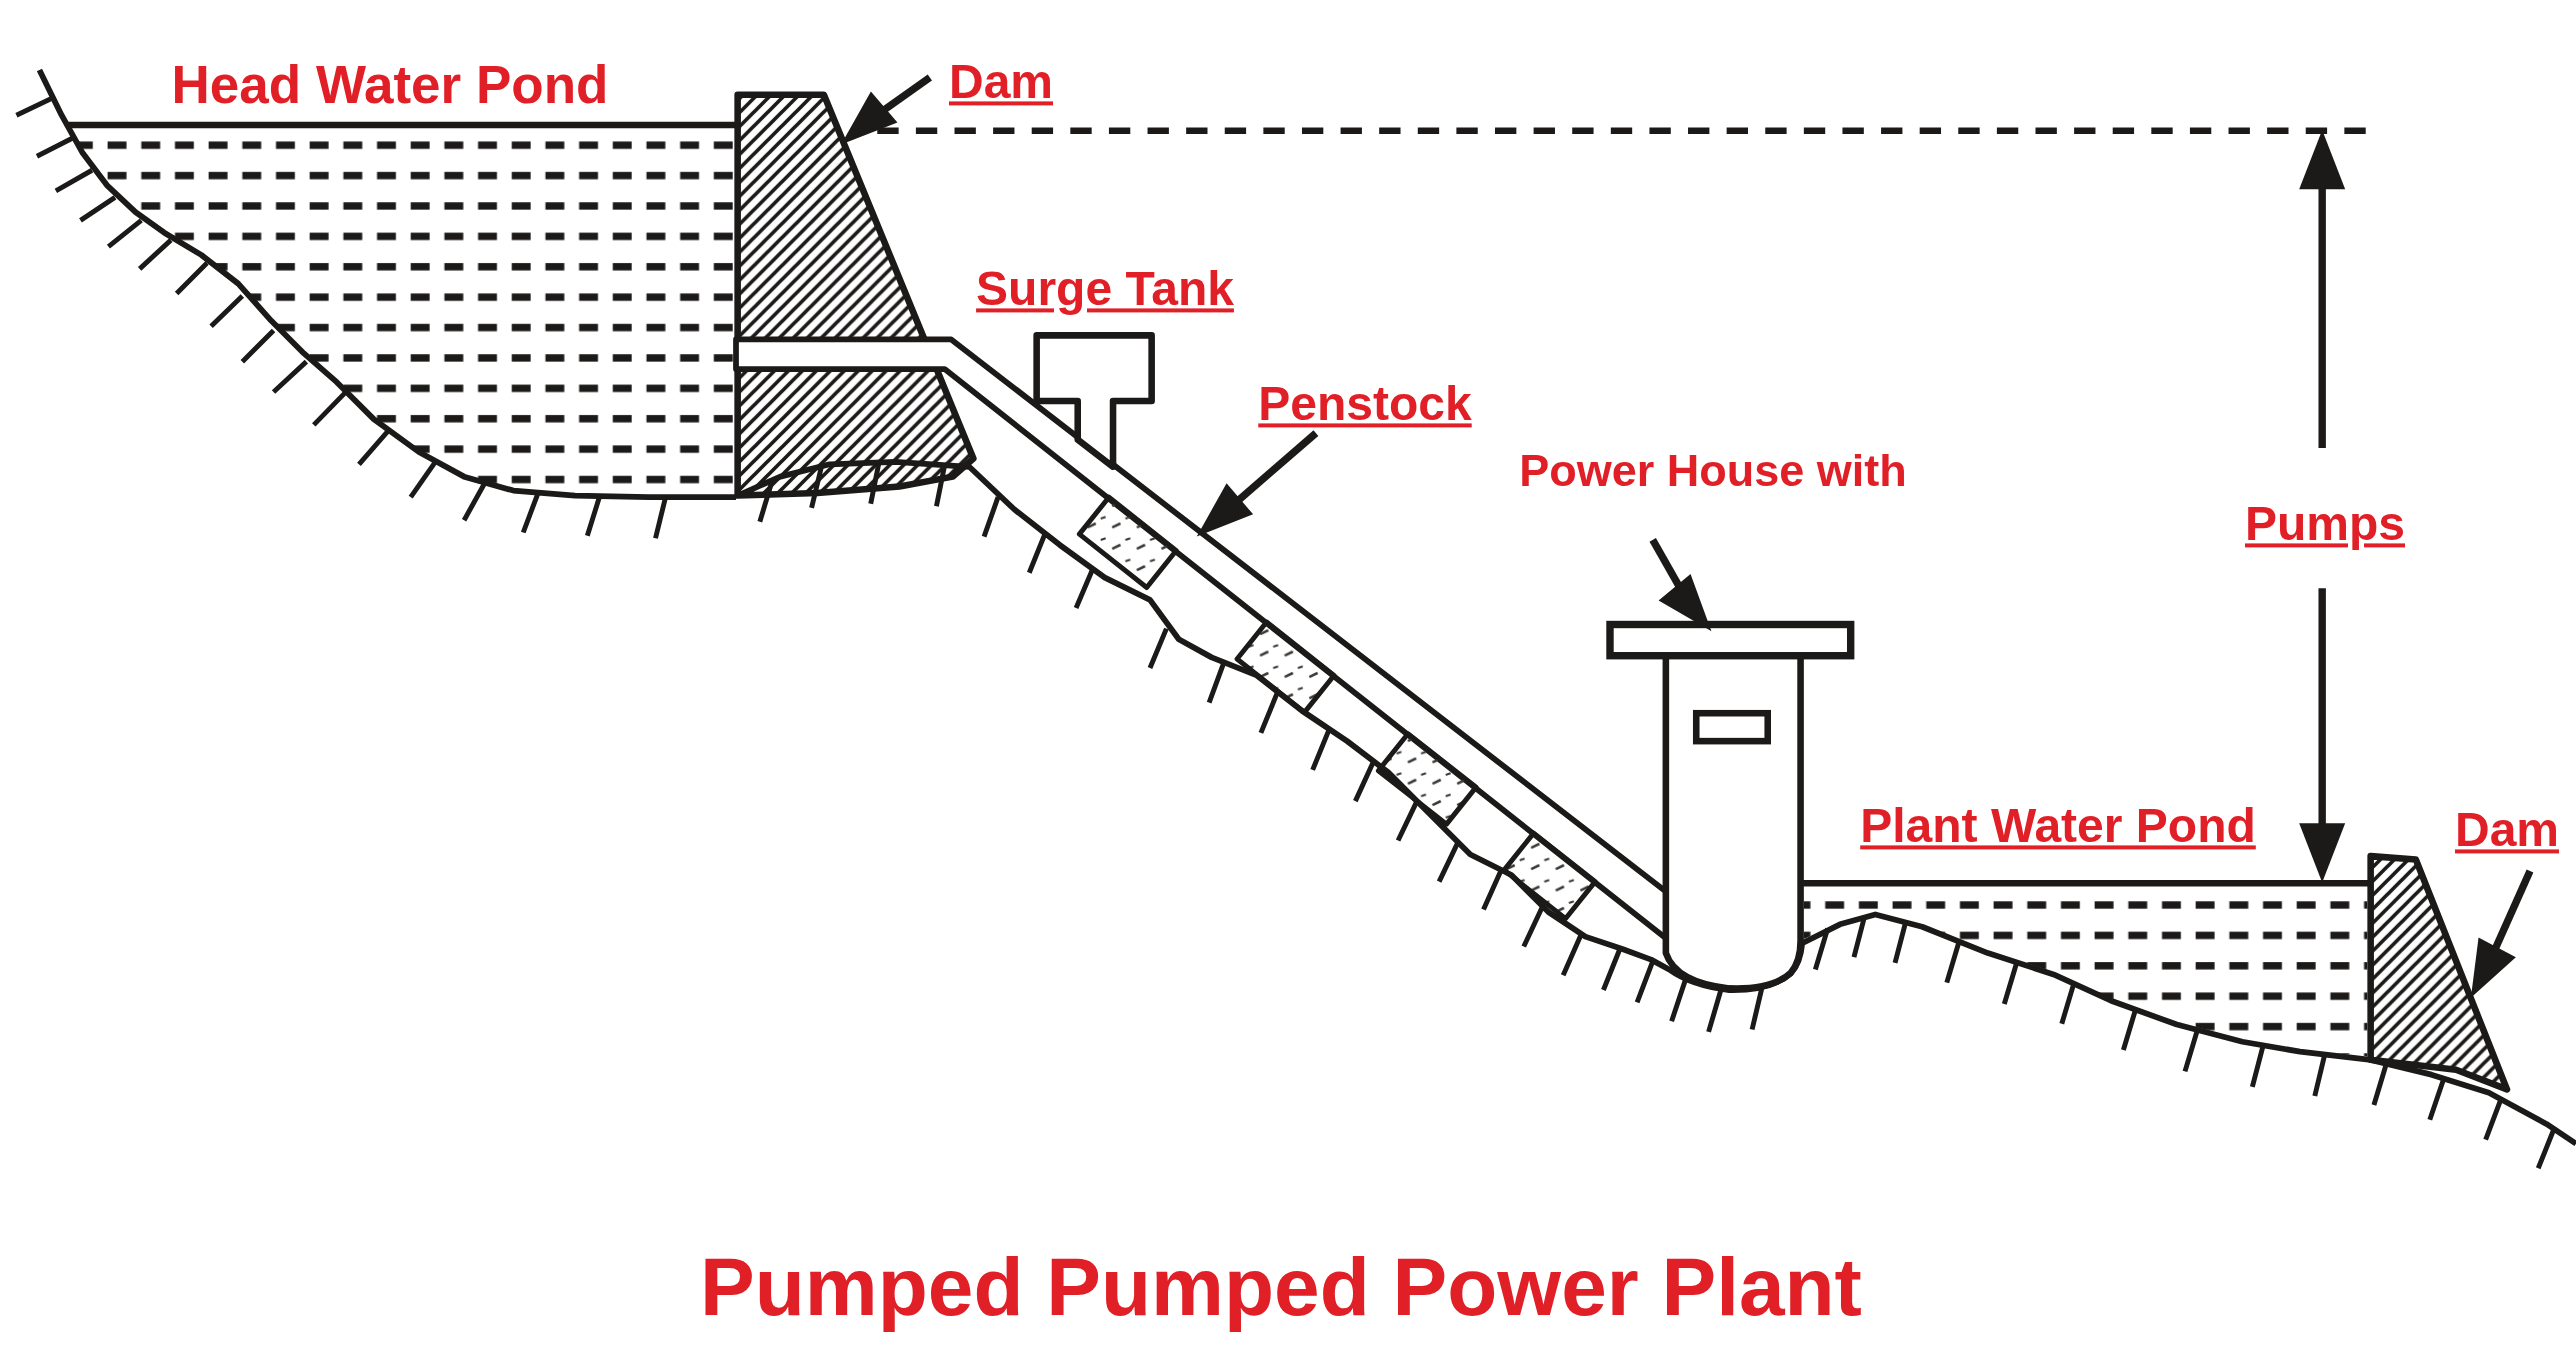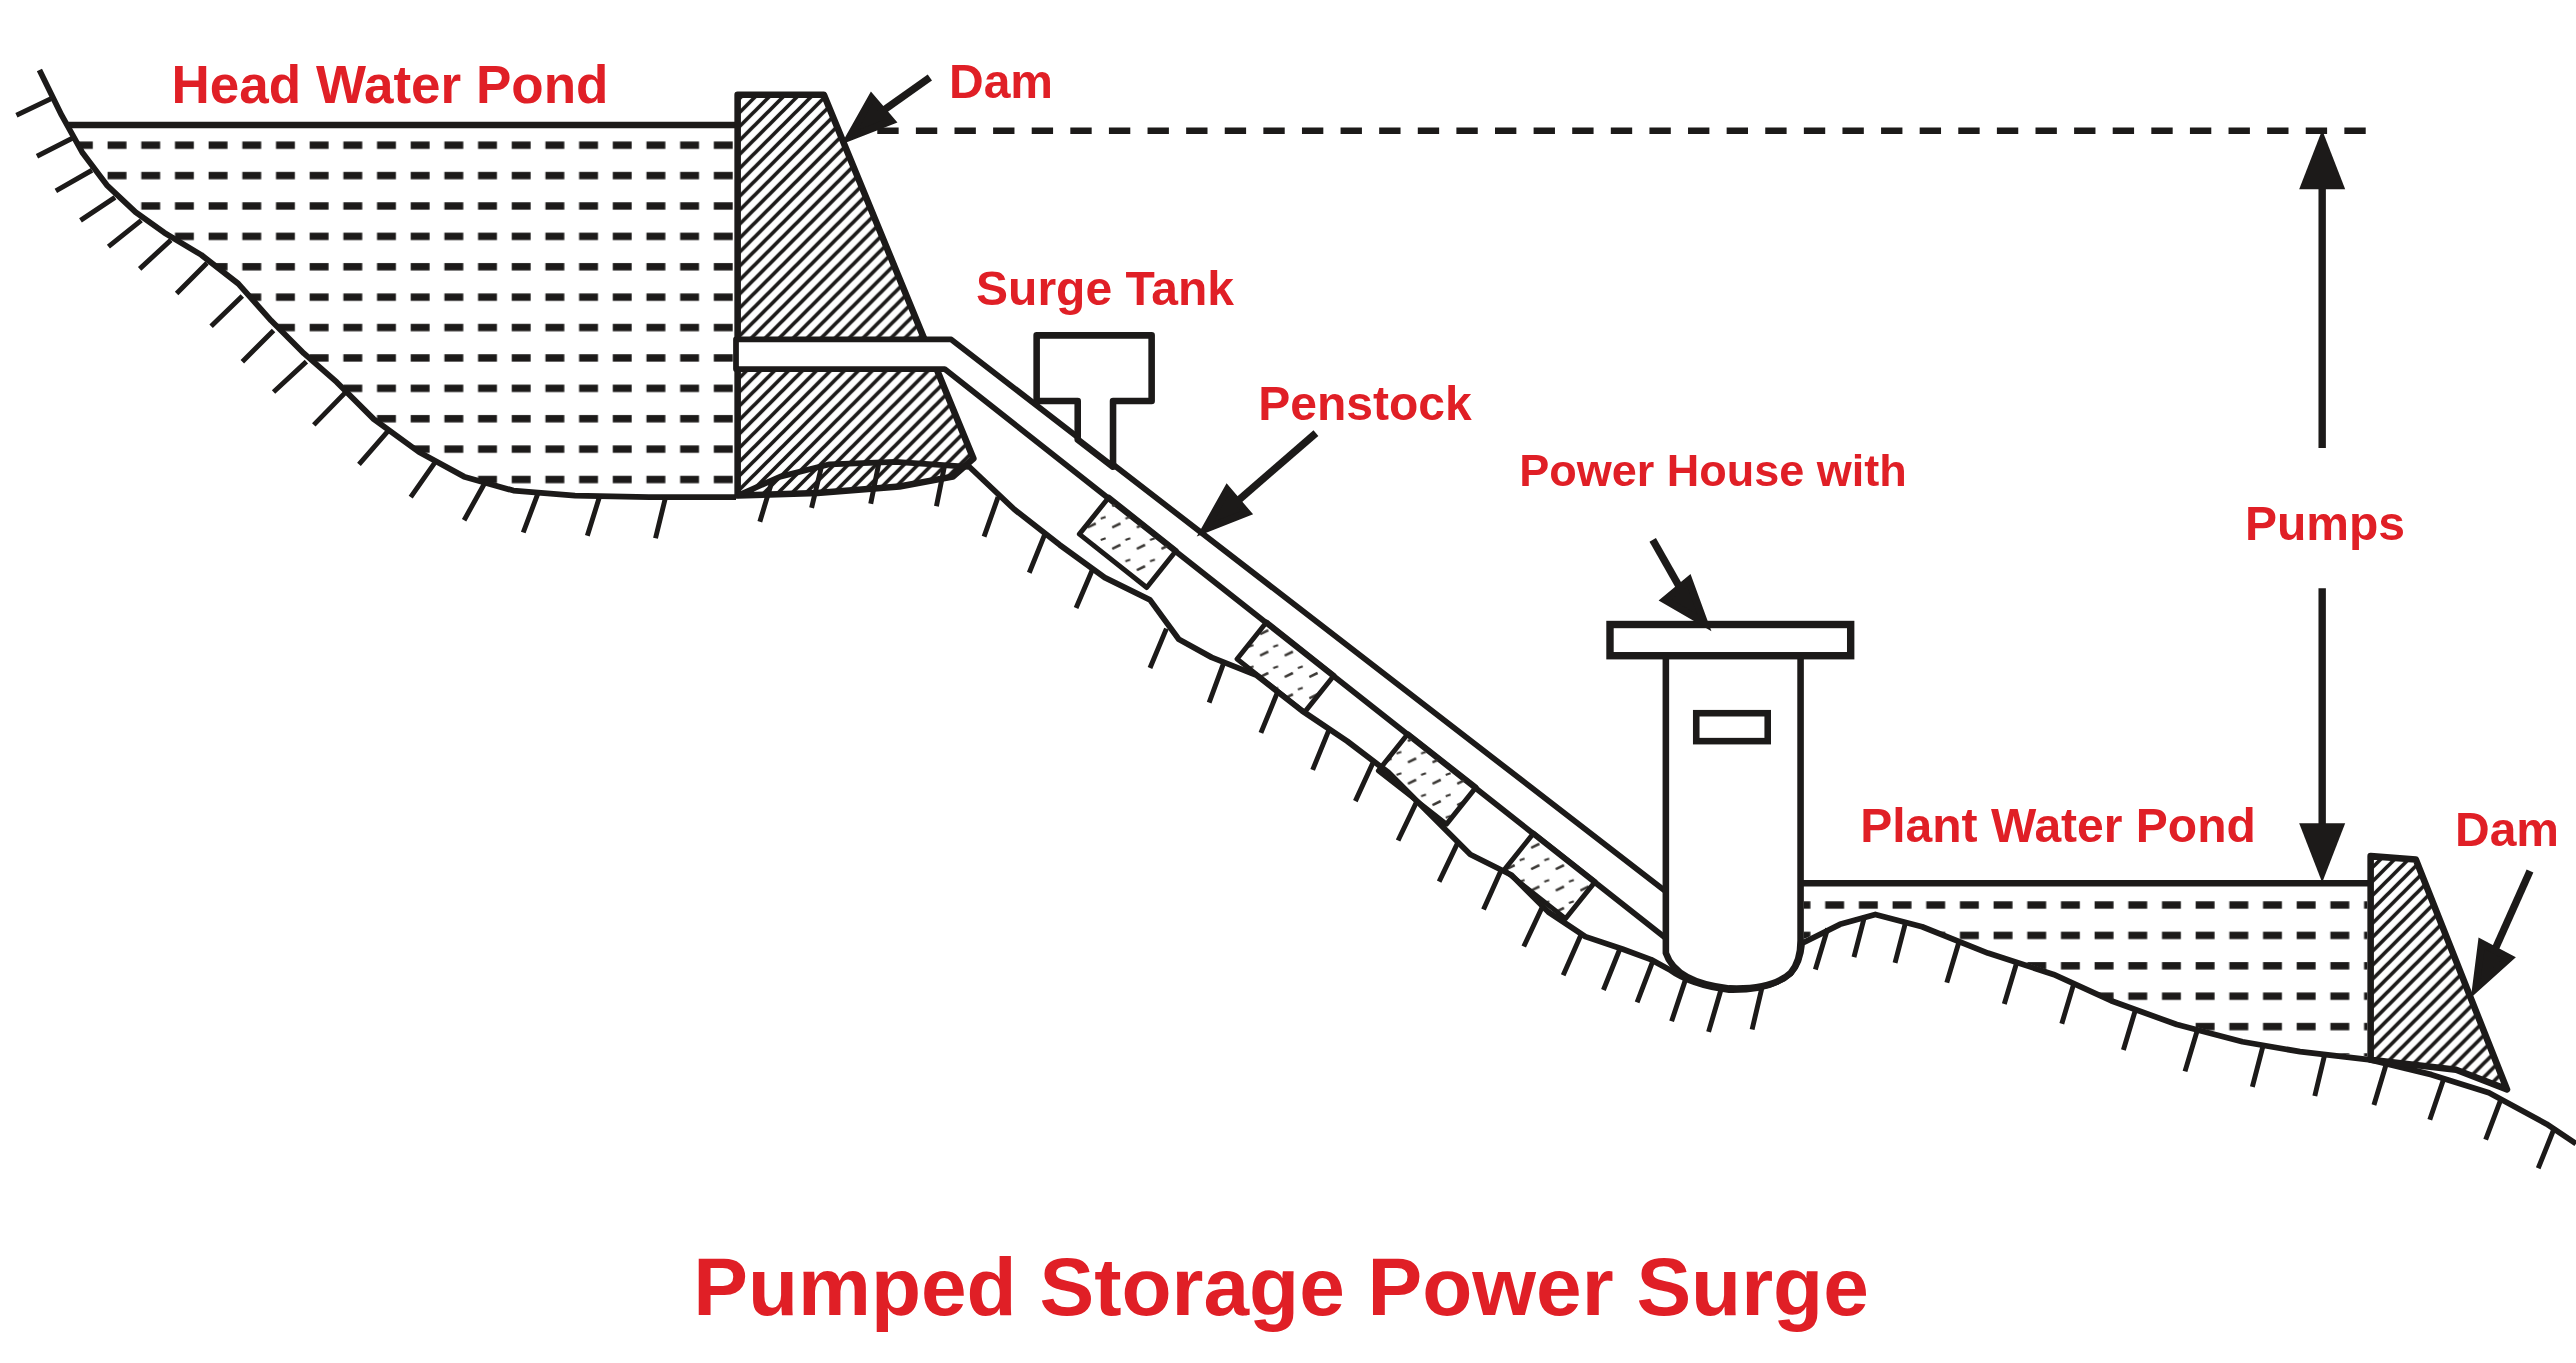--- a/index.html
+++ b/index.html
@@ -14,21 +14,21 @@
   #art{position:absolute;left:0;top:0;}
   .lbl{
     position:absolute;
     transform:translate(-50%,-50%);
     color:#e01f26;
     font-weight:bold;
     white-space:nowrap;
     text-align:center;
     line-height:1.15;
   }
-  .lbl.small{font-size:48px;}
+  .lbl.small{font-size:48px;text-decoration:underline;}
   .lbl.big{font-size:53px;}
   .lbl.two-line{white-space:normal;width:460px;line-height:1.4;font-size:45px;}
   #title-label{
     position:absolute;
     transform:translate(-50%,-50%);
     color:#e01f26;
     font-weight:bold;
     font-size:82px;
     white-space:nowrap;
   }
@@ -112,15 +112,15 @@
   <div class="lbl small" style="left:1001px; top:82px;">Dam</div>
   <div class="lbl small" style="left:1105px; top:289px;">Surge Tank</div>
   <div class="lbl small" style="left:1365px; top:404px;">Penstock</div>
   <div class="lbl two-line" style="left:1713px; top:470px;text-align:center;">
     <span>Power House with</span><br>
   </div>
   <div class="lbl small" style="left:2058px; top:826px;">Plant Water Pond</div>
   <div class="lbl small" style="left:2507px; top:830px;">Dam</div>
   <div class="lbl small" style="left:2325px; top:524px;">Pumps</div>
 
-  <div id="title-label" style="left:1281px; top:1287px;">Pumped Storage Power Surge</div>
+  <div id="title-label" style="left:1281px; top:1287px;">Pumped Pumped Power Plant</div>
 </div>
 
 
 </body></html>

